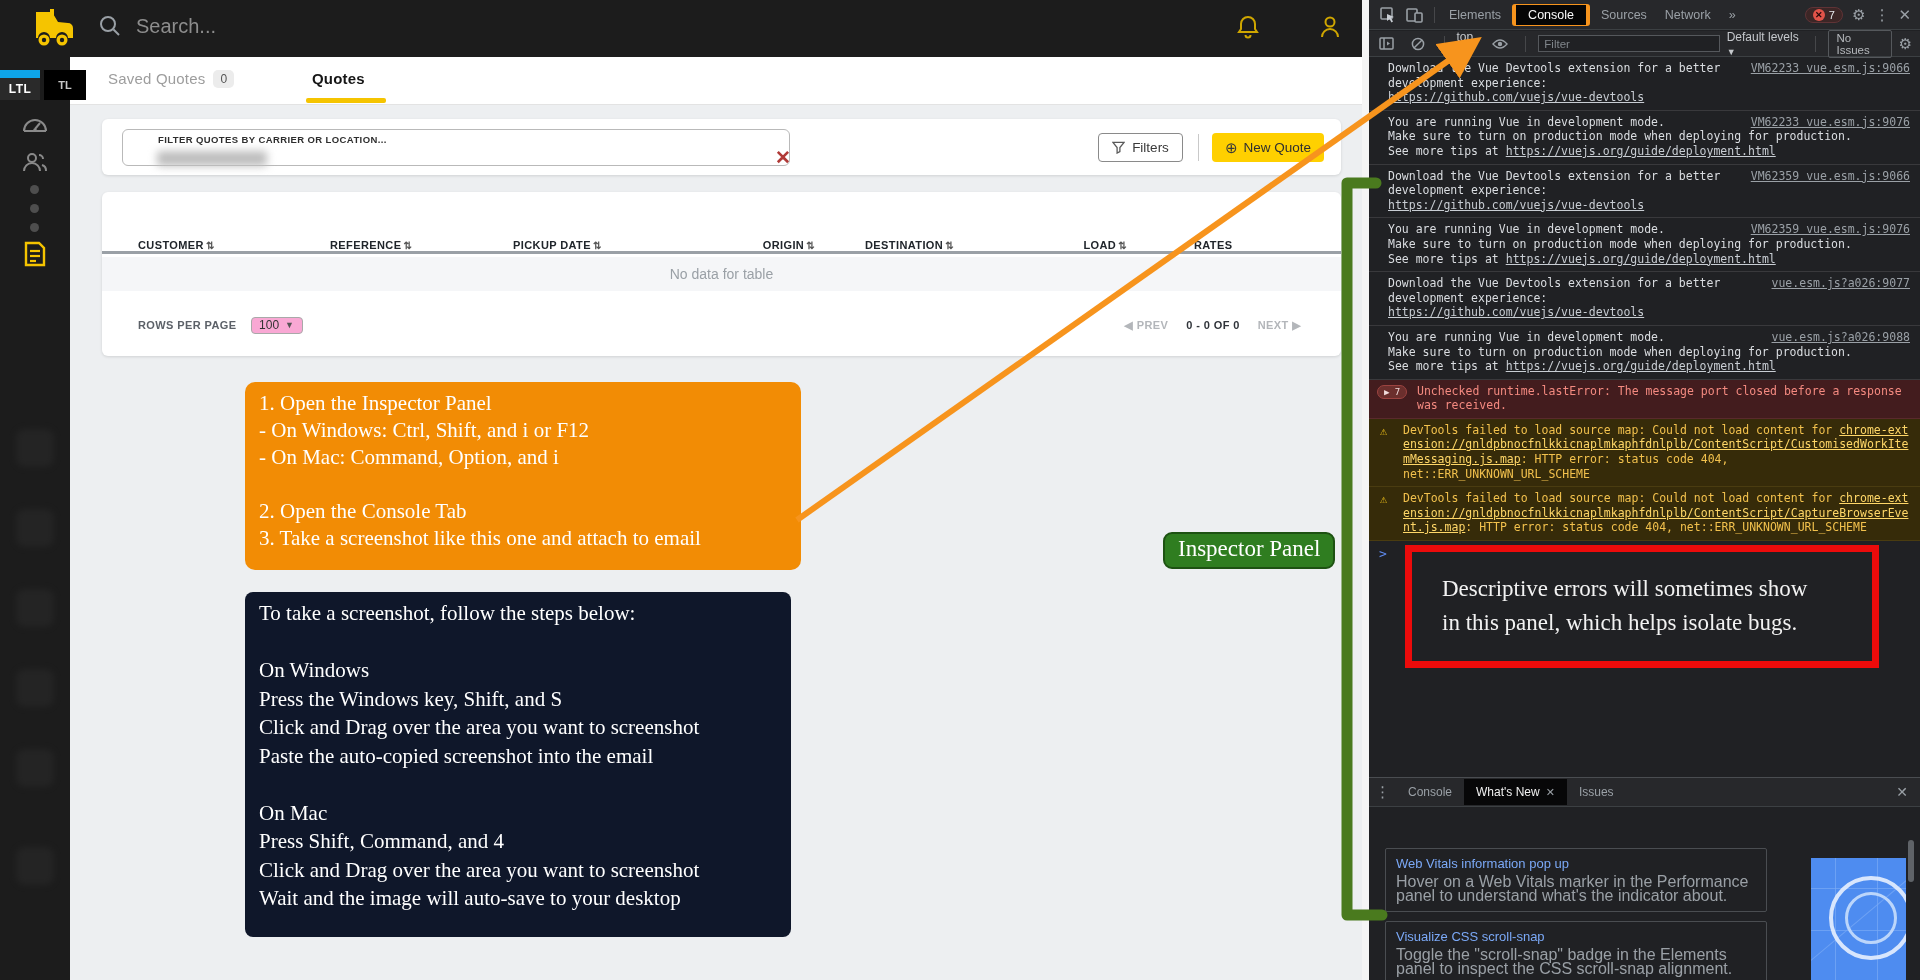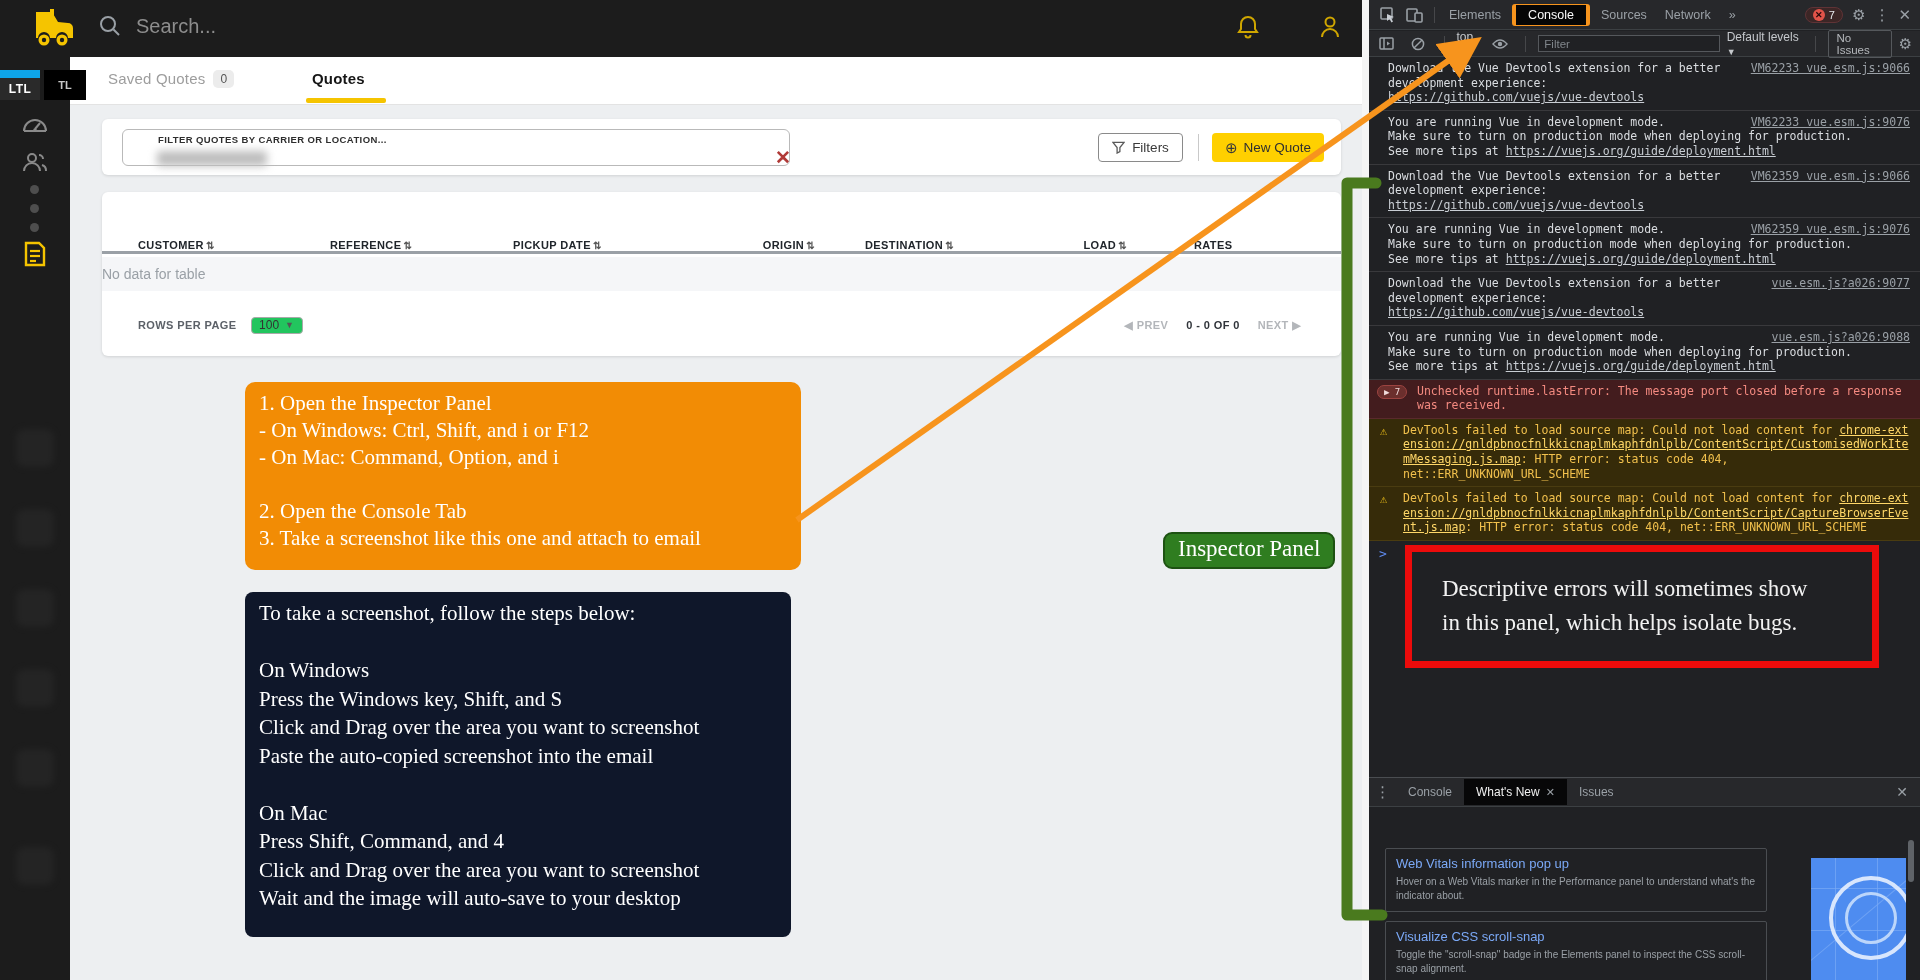--- a/index.html
+++ b/index.html
@@ -37,24 +37,24 @@
   #filter-clear { position:absolute; left:652px; top:16px; color:#b03a37; font-size:19px; font-weight:bold; cursor:default; }
   #filters-btn { position:absolute; left:996px; top:14px; width:85px; height:29px; border:1px solid #8a8a8a; border-radius:4px; background:#fff; display:flex; align-items:center; justify-content:center; gap:7px; font-size:13.5px; color:#3a3a3a; }
   #btn-divider { position:absolute; left:1096px; top:15px; width:1px; height:27px; background:#c9c9c9; }
   #newquote-btn { position:absolute; left:1110px; top:14px; width:112px; height:29px; background:#ffd000; border:none; border-radius:4px; display:flex; align-items:center; justify-content:center; gap:6px; font-size:13.5px; color:#2f2f2f; }
   .oplus { font-size:15px; color:#3a3a3a; }
 
   #table-card { left:32px; top:135px; width:1239px; height:164px; }
   #thead { position:absolute; left:0; top:40px; width:1239px; padding:0 36px; display:flex; align-items:flex-end; border-bottom:3px solid #9aa0a6; height:22px; font-size:11px; font-weight:bold; color:#20252b; letter-spacing:.4px; }
   .th { white-space:nowrap; }
   .sorticon { color:#555; font-size:10px; margin-left:2px; }
-  #empty-row { position:absolute; left:0; top:65px; width:1239px; height:34px; background:#f5f6f8; display:flex; align-items:center; justify-content:flex-start; color:#9aa0a6; font-size:14px; }
+  #empty-row { position:absolute; left:0; top:65px; width:1239px; height:34px; background:#f5f6f8; display:flex; align-items:center; justify-content:center; color:#9aa0a6; font-size:14px; }
   #pager { position:absolute; left:0; top:113px; width:1239px; height:40px; display:flex; align-items:center; padding:0 36px; }
   #rpp-label { font-size:11px; font-weight:bold; color:#5c6168; letter-spacing:.4px; }
-  #rpp-select { margin-left:14px; width:52px; height:17px; border:1px solid #a9a9a9; border-radius:4px; background:#22c55e; font-size:12px; color:#333; display:flex; align-items:center; justify-content:center; gap:6px; }
+  #rpp-select { margin-left:14px; width:52px; height:17px; border:1px solid #a9a9a9; border-radius:4px; background:#f9a8d4; font-size:12px; color:#333; display:flex; align-items:center; justify-content:center; gap:6px; }
   #pager-right { margin-left:auto; display:flex; align-items:center; gap:18px; font-size:11px; font-weight:bold; letter-spacing:.4px; margin-right:4px; }
   .pgray { color:#b3b6ba; } .pdark { color:#30343a; }
 
   
   .serif { font-family:"Liberation Serif",serif; }
   #orange-box { position:absolute; left:245px; top:382px; width:556px; height:188px; background:#f28c05; border-radius:10px; color:#fff; font-size:21px; line-height:27px; padding:8px 14px; white-space:pre-line; z-index:5; }
   #blue-box { position:absolute; left:245px; top:592px; width:546px; height:345px; background:#0f172a; border-radius:8px; color:#fff; font-size:21px; line-height:28.5px; padding:7px 14px; white-space:pre-line; z-index:5; }
   #green-label { position:absolute; left:1163px; top:532px; background:#2f7d20; border:2px solid #1d5212; border-radius:9px; color:#fff; font-size:23px; padding:2px 13px 5px; z-index:6; }
   #red-box { position:absolute; left:1405px; top:545px; width:474px; height:123px; border:7px solid #ec0b0b; background:transparent; color:#f2f2f2; font-size:23px; line-height:34px; padding:20px 10px 0 30px; white-space:pre-line; z-index:6; }
 
@@ -96,21 +96,21 @@
   
   #drawer { position:absolute; left:0; top:777px; width:551px; height:203px; background:#202124; border-top:1px solid #4a4d51; }
   #drawer-tabs { height:29px; background:#27282b; border-bottom:1px solid #3c4043; display:flex; align-items:center; font-size:12px; padding-left:6px; }
   .drawer-tab { padding:6px 12px; white-space:nowrap; }
   .drawer-tab.active { background:#070708; color:#f1f1f1; }
   .tab-x { margin-left:6px; color:#9aa0a6; font-size:11px; }
   #drawer-close { margin-left:auto; margin-right:12px; color:#9aa0a6; font-size:14px; }
   #drawer-headline { height:27px; display:flex; align-items:center; padding-left:14px; color:#e8eaed; font-size:12.5px; border-bottom:1px solid #3c4043; }
   .wn-card { position:absolute; left:16px; width:382px; border:1px solid #4a4d51; border-radius:2px; padding:7px 10px; background:#202124; }
   .wn-title { color:#7ba9f7; font-size:13px; margin-bottom:4px; }
-  .wn-body { color:#9aa0a6; font-size:10px; line-height:14px; }
+  .wn-body { color:#9aa0a6; font-size:16px; line-height:14px; }
   #wn-card-1 { top:70px; height:64px; }
   #wn-card-2 { top:143px; height:62px; }
   #wn-art { position:absolute; left:442px; top:80px; width:95px; height:123px; background:#4e8cf0; overflow:hidden; }
   .art-c1 { position:absolute; left:18px; top:18px; width:84px; height:84px; border:4px solid #e8f0fe; border-radius:50%; opacity:.9; }
   .art-c2 { position:absolute; left:34px; top:34px; width:52px; height:52px; border:3px solid #bcd6fb; border-radius:50%; }
   .art-line { position:absolute; background:#79aaf5; opacity:.7; }
   #drawer-scroll { position:absolute; left:539px; top:62px; width:6px; height:42px; background:#5f6368; border-radius:3px; }
 
   
   #overlay { position:absolute; left:0; top:0; width:1920px; height:980px; z-index:8; pointer-events:none; }

